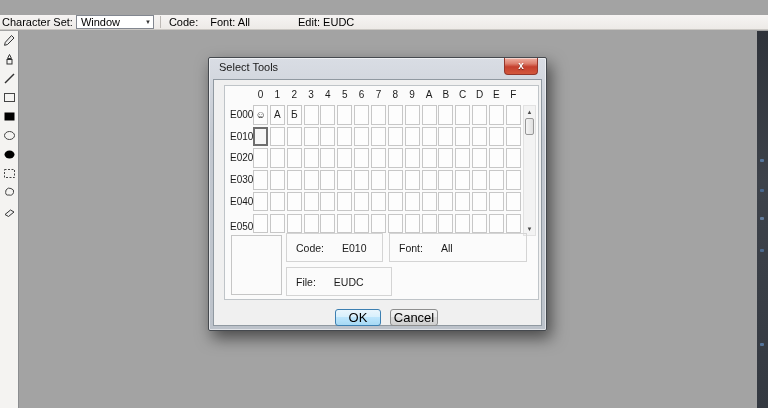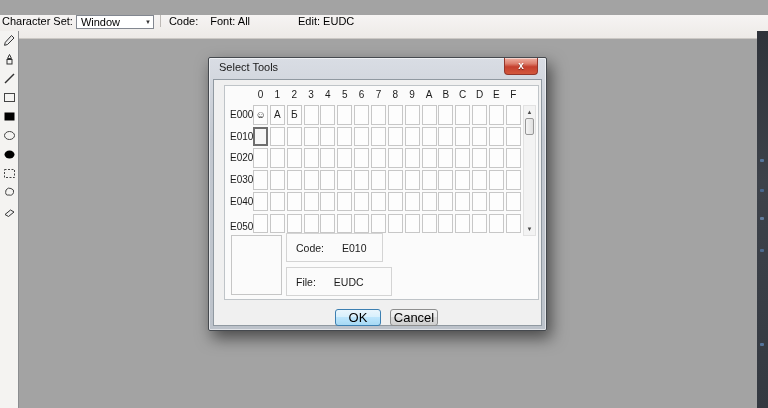--- a/index.html
+++ b/index.html
@@ -7,23 +7,23 @@
   body { font-family:"Liberation Sans", sans-serif; font-size:11px; color:#000; }
   #app { position:relative; width:768px; height:408px; background:#a3a3a3; }
 
   
   #menubar { position:absolute; left:0; top:0; width:768px; height:15px;
     background:linear-gradient(#f1f4fb,#dbe2f0); border-bottom:1px solid #c9cfdd;
     display:flex; align-items:center; }
   .menu-item { padding:0 7px; height:15px; line-height:15px; cursor:default; }
 
   
-  #toolbar { position:absolute; left:0; top:15px; width:768px; height:24px;
+  #toolbar { position:absolute; left:0; top:15px; width:768px; height:15px;
     background:linear-gradient(#f6f4f3,#edeae7); border-bottom:1px solid #cbc8c4;
-    display:flex; align-items:flex-start; }
+    display:flex; align-items:center; }
   #charset-label { padding:0 3px 0 2px; }
   #charset-combo { width:78px; height:14px; background:#fff; border:1px solid #828790;
     display:flex; align-items:center; justify-content:space-between; padding:0 2px 0 4px; }
   #charset-combo .arrow { font-size:6px; color:#333; }
   .tb-sep { width:1px; height:12px; background:#bdb9b5; margin:0 4px 0 6px; }
   .tb-text { padding:0 4px; }
   #tb-font { margin-left:4px; }
   #tb-file { margin-left:40px; }
 
   
@@ -183,20 +183,24 @@
         <div id="grid-scrollbar">
           <div class="sb-btn" id="sb-up">▲</div>
           <div id="sb-thumb"></div>
           <div class="sb-btn" id="sb-down">▼</div>
         </div>
 
         <div class="info-box" id="preview-box"></div>
         <div class="info-box" id="code-box">
           <span class="info-label">Code:</span>
           <span class="info-value">E010</span>
+        </div>
+        <div class="info-box" id="font-box">
+          <span class="info-label">Font:</span>
+          <span class="info-value">All</span>
         </div>
         <div class="info-box" id="file-box">
           <span class="info-label">File:</span>
           <span class="info-value">EUDC</span>
         </div>
       <div class="col-header" style="left: 28px; top: 3px;">0</div>
           <div class="col-header" style="left: 44.85px; top: 3px;">1</div>
           <div class="col-header" style="left: 61.7px; top: 3px;">2</div>
           <div class="col-header" style="left: 78.55px; top: 3px;">3</div>
           <div class="col-header" style="left: 95.4px; top: 3px;">4</div>

